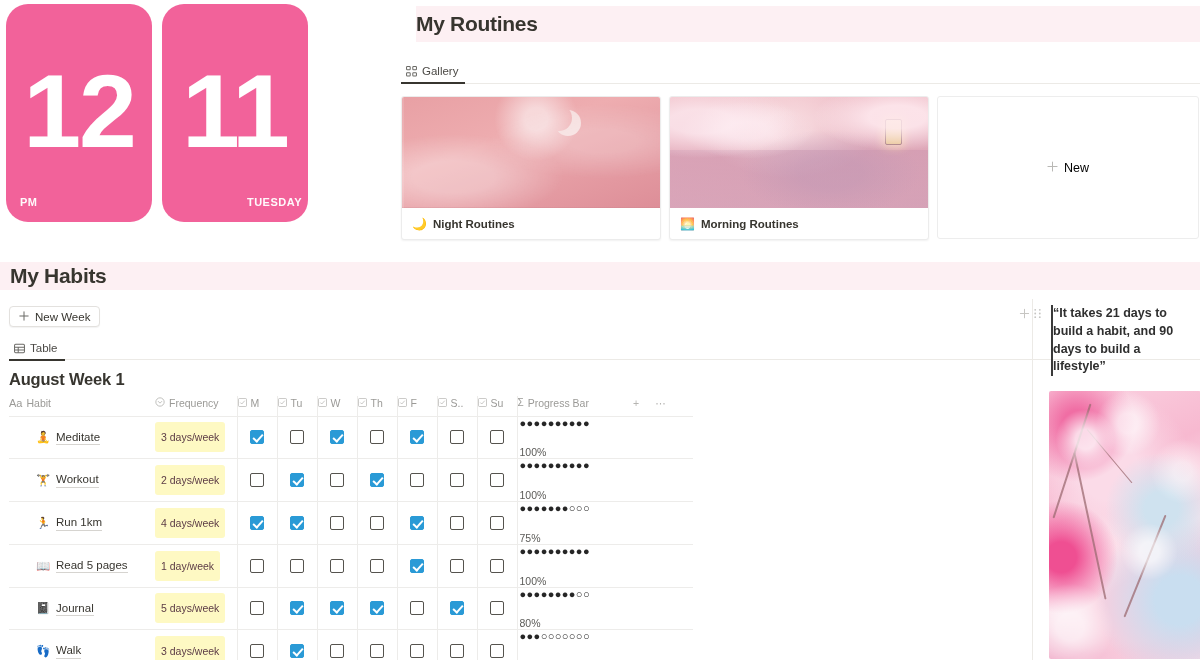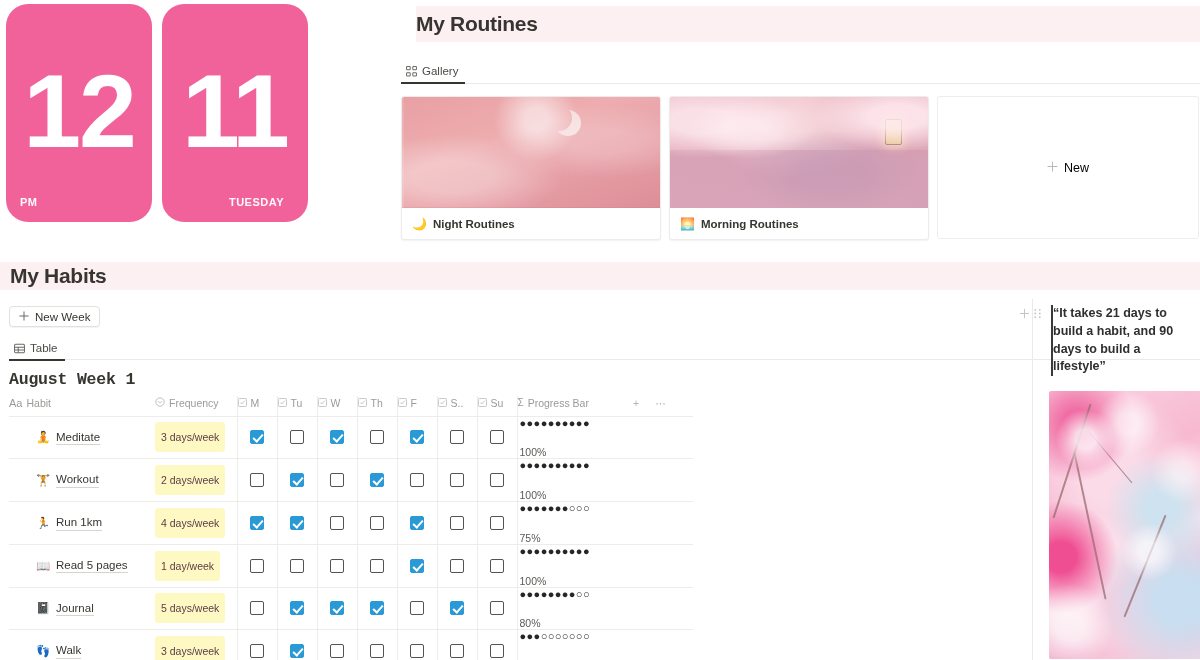--- a/index.html
+++ b/index.html
@@ -28,21 +28,21 @@
     font-size: 104px; font-weight: 700; letter-spacing: -2px;
     color: #ffffff; line-height: 1;
     font-family: "Liberation Sans", sans-serif;
   }
   .clock-sub {
     position: absolute; bottom: 14px;
     font-size: 11px; font-weight: 700; letter-spacing: 0.5px;
     color: #ffffff; opacity: .96;
   }
   .clock-sub.left { left: 14px; }
-  .clock-sub.right { right: 24px; }
+  .clock-sub.right { right: 6px; }
   .routines-band {
     position: absolute; left: 401px; right: 0; top: 6px; height: 36px;
     background: #fdf0f3; display: flex; align-items: center; margin-left: 15px;
   }
   .routines-title { font-size: 21px; font-weight: 700; letter-spacing: -.3px; }
 
   .tabrow {
     position: absolute; left: 401px; right: 0; top: 60px; height: 24px;
     border-bottom: 1px solid #eceae6;
   }
@@ -139,21 +139,21 @@
     background: #fff; font-size: 11.5px; color: #37352f;
     box-shadow: 0 1px 1px rgba(15,15,15,.05);
   }
 
   .habit-tabrow {
     position: absolute; left: 9px; right: 0; top: 337px; height: 23px;
     border-bottom: 1px solid #eceae6;
   }
   .weektitle {
     position: absolute; left: 9px; top: 370px;
-    font-size: 16.5px; font-weight: 700; letter-spacing: -.2px; font-family: Liberation Mono, monospace;
+    font-size: 16.5px; font-weight: 700; letter-spacing: -.2px;
   }
 
   
   table.habits {
     position: absolute; left: 9px; top: 396px;
     border-collapse: collapse; font-size: 11px;
   }
   table.habits th {
     font-weight: 400; color: #9b9a97; font-size: 10.5px;
     text-align: left; padding: 0 0 7px 0; white-space: nowrap;

